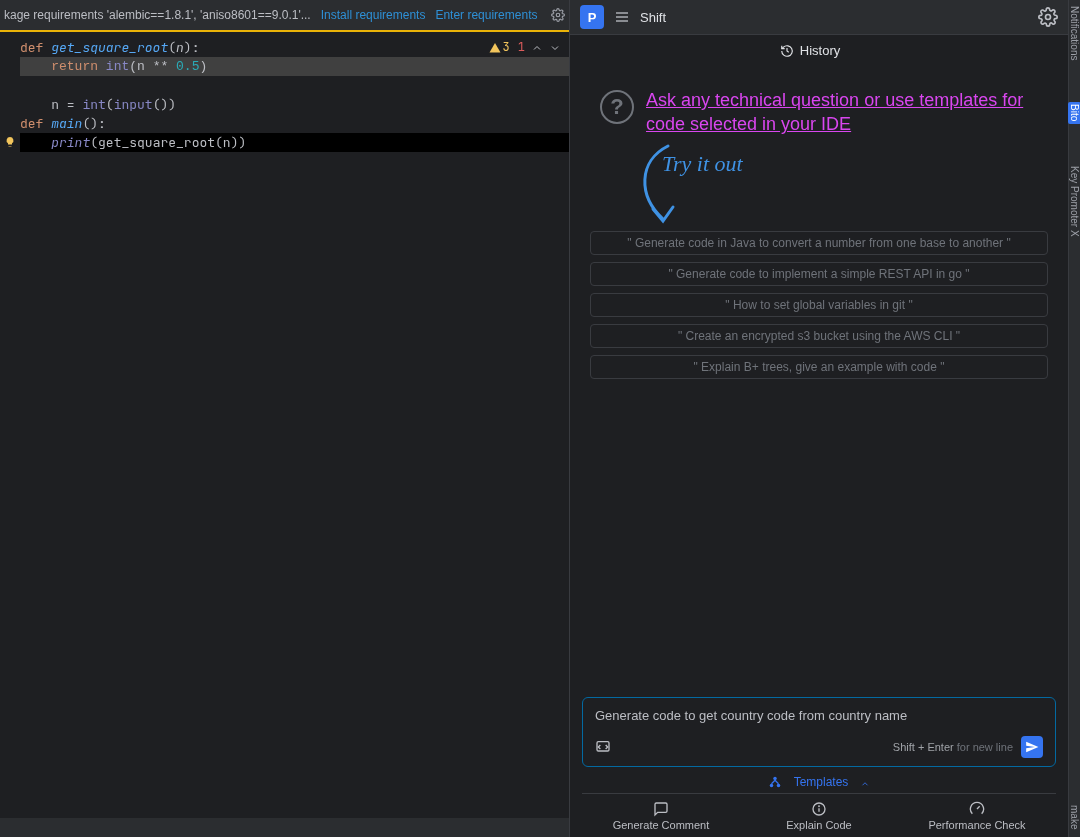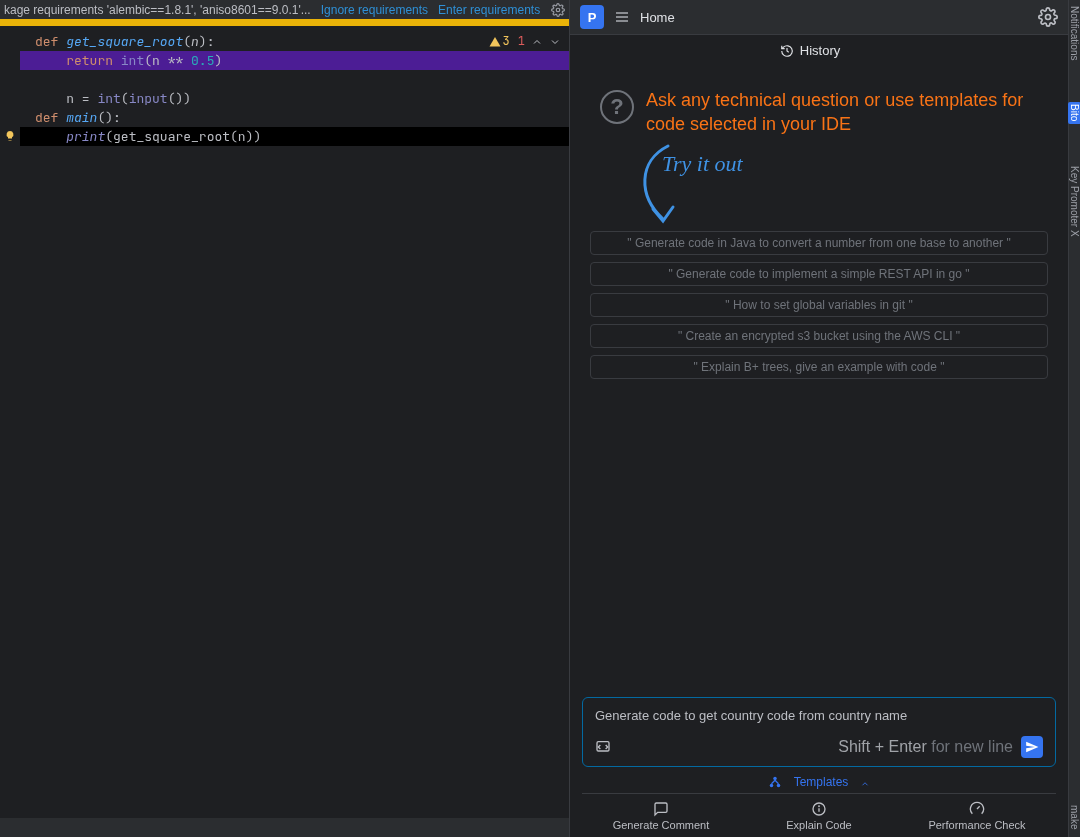--- a/index.html
+++ b/index.html
@@ -1,25 +1,25 @@
 <!DOCTYPE html>
 <html><head>
 <meta charset="utf-8">
 <style>
   * { box-sizing: border-box; margin: 0; padding: 0; }
   html, body { width: 1080px; height: 837px; overflow: hidden; font-family: -apple-system, "Segoe UI", Arial, sans-serif; background: #1e1f22; color: #bcbec4; }
   .app { display: flex; width: 100%; height: 100%; }
   .editor-pane { width: 570px; height: 100%; display: flex; flex-direction: column; background: #1e1f22; border-right: 1px solid #393b40; position: relative; }
-  .notif-bar { height: 26px; background: #2b2d30; display: flex; align-items: center; font-size: 12px; padding: 0 4px; gap: 10px; border-bottom: 7px solid #eab308; }
+  .notif-bar { height: 32px; background: #2b2d30; display: flex; align-items: center; font-size: 12px; padding: 0 4px; gap: 10px; border-bottom: 2px solid #eab308; }
   .notif-text { color: #bcbec4; white-space: nowrap; overflow: hidden; flex: 0 1 auto; }
   .link-blue { color: #2e90d6; cursor: pointer; }
   .gear-small { width: 14px; height: 14px; margin-left: auto; }
   .code-area { flex: 1; position: relative; font-family: "JetBrains Mono", Consolas, monospace; font-size: 13px; line-height: 19px; padding: 6px 0 0 20px; color: #bcbec4; }
   .code-line { white-space: pre; display: flex; align-items: center; height: 19px; }
-  .code-line .line-content { padding-left: 0; margin-left: 15px; }
+  .code-line .line-content { padding-left: 0; }
   .kw { color: #cf8e6d; }
   .fn { color: #56a8f5; font-style: italic; }
   .param { color: #bcbec4; font-style: italic; }
   .num { color: #2aacb8; }
   .builtin { color: #8888c6; }
   .code-status { position: absolute; top: 6px; right: 8px; display: flex; align-items: center; gap: 6px; font-size: 12px; }
   .warn-badge { color: #f2c55c; display: flex; align-items: center; gap: 2px; }
   .warn-badge svg { width: 12px; height: 12px; }
   .highlighter-badge { color: #db5c5c; display: flex; align-items: center; gap: 2px; }
   .chev { width: 12px; height: 12px; color: #bcbec4; }
@@ -28,32 +28,32 @@
   .ai-pane { flex: 1; display: flex; flex-direction: column; background: #1e1f22; position: relative; }
   .ai-header { height: 35px; background: #2b2d30; display: flex; align-items: center; padding: 0 10px; gap: 10px; border-bottom: 1px solid #393b40; }
   .p-badge { width: 24px; height: 24px; background: #3574f0; color: #fff; font-weight: bold; font-size: 13px; display: flex; align-items: center; justify-content: center; border-radius: 4px; }
   .hamburger { width: 16px; height: 16px; }
   .home-label { color: #dfe1e5; font-size: 13px; }
   .gear-right { margin-left: auto; width: 20px; height: 20px; color: #bcbec4; }
   .history-row { display: flex; justify-content: center; align-items: center; gap: 6px; padding: 8px 18px 0 0; color: #dfe1e5; font-size: 13px; }
   .history-row svg { width: 14px; height: 14px; }
   .intro { display: flex; align-items: flex-start; gap: 12px; padding: 30px 30px 0 30px; }
   .q-icon { width: 34px; height: 34px; border: 2px solid #6f737a; border-radius: 50%; display: flex; align-items: center; justify-content: center; color: #6f737a; font-size: 22px; font-weight: bold; flex-shrink: 0; margin-top: 2px; }
-  .intro-text { color: #f97316; font-size: 18px; line-height: 1.35; font-weight: 500; }
+  .intro-text { color: #d946ef; font-size: 18px; line-height: 1.35; font-weight: 500; text-decoration: underline; }
   .try-arrow { position: relative; height: 90px; margin: 4px 0 0 40px; }
   .try-text { position: absolute; left: 52px; top: 10px; font-family: "Comic Sans MS", cursive; color: #3f92e4; font-size: 22px; font-style: italic; }
   .arrow-svg { position: absolute; left: 18px; top: 0; width: 60px; height: 90px; }
   .suggestions { padding: 0 20px; display: flex; flex-direction: column; gap: 7px; }
   .sugg-btn { height: 24px; border: 1px solid #393b40; border-radius: 4px; background: transparent; color: #6f737a; font-size: 12px; display: flex; align-items: center; justify-content: center; cursor: pointer; }
   .input-zone { margin-top: auto; padding: 0 12px 0 12px; }
   .prompt-box { border: 1px solid #0369a1; border-radius: 6px; background: #1e1f22; padding: 10px 12px 8px 12px; }
   .prompt-text { color: #bcbec4; font-size: 13px; min-height: 18px; outline: none; }
   .prompt-footer { display: flex; align-items: center; margin-top: 10px; }
   .code-icon { width: 16px; height: 16px; color: #bcbec4; }
-  .hint { margin-left: auto; font-size: 16px; color: #a0a3a8; }
+  .hint { margin-left: auto; font-size: 11px; color: #a0a3a8; }
   .hint .dim { color: #6f737a; }
   .send-btn { width: 22px; height: 22px; background: #3574f0; border-radius: 4px; display: flex; align-items: center; justify-content: center; margin-left: 8px; cursor: pointer; }
   .send-btn svg { width: 14px; height: 14px; color: #fff; }
   .templates-row { text-align: center; padding: 8px 0 4px 0; font-size: 12px; color: #3574f0; display: flex; justify-content: center; align-items: flex-end; gap: 12px; cursor: pointer; }
   .templates-row svg { width: 14px; height: 14px; }
   .footer-actions { display: flex; border-top: 1px solid #393b40; height: 44px; background: #1e1f22; }
   .foot-btn { flex: 1; display: flex; flex-direction: column; align-items: center; justify-content: center; gap: 2px; font-size: 11px; color: #bcbec4; cursor: pointer; }
   .foot-btn svg { width: 16px; height: 16px; }
 
   .side-tabs { width: 12px; background: #2b2d30; border-left: 1px solid #393b40; display: flex; flex-direction: column; align-items: center; padding-top: 4px; gap: 40px; }
@@ -61,21 +61,21 @@
   .side-tab.blue { background: #3574f0; color: #fff; border-radius: 2px; padding: 2px 1px; }
 </style>
 </head>
 <body>
 
 <div class="app">
 
   <div class="editor-pane">
     <div class="notif-bar">
       <span class="notif-text">kage requirements 'alembic==1.8.1', 'aniso8601==9.0.1'...</span>
-      <span class="link-blue">Ignore requirements</span>
+      <span class="link-blue">Install requirements</span>
       <span class="link-blue">Enter requirements</span>
       <svg class="gear-small" viewBox="0 0 24 24" fill="none" stroke="#9da0a8" stroke-width="2">
           <circle cx="12" cy="12" r="3"></circle>
           <path d="M19.4 15a1.7 1.7 0 0 0 .3 1.8l.1.1a2 2 0 1 1-2.8 2.8l-.1-.1a1.7 1.7 0 0 0-1.8-.3 1.7 1.7 0 0 0-1 1.5V21a2 2 0 1 1-4 0v-.1a1.7 1.7 0 0 0-1-1.5 1.7 1.7 0 0 0-1.8.3l-.1.1a2 2 0 1 1-2.8-2.8l.1-.1a1.7 1.7 0 0 0 .3-1.8 1.7 1.7 0 0 0-1.5-1H3a2 2 0 1 1 0-4h.1a1.7 1.7 0 0 0 1.5-1 1.7 1.7 0 0 0-.3-1.8l-.1-.1a2 2 0 1 1 2.8-2.8l.1.1a1.7 1.7 0 0 0 1.8.3h0a1.7 1.7 0 0 0 1-1.5V3a2 2 0 1 1 4 0v.1a1.7 1.7 0 0 0 1 1.5h0a1.7 1.7 0 0 0 1.8-.3l.1-.1a2 2 0 1 1 2.8 2.8l-.1.1a1.7 1.7 0 0 0-.3 1.8v0a1.7 1.7 0 0 0 1.5 1H21a2 2 0 1 1 0 4h-.1a1.7 1.7 0 0 0-1.5 1z"></path>
         </svg>
     </div>
 
     <div class="code-area">
       <div class="code-status">
         <span class="warn-badge">
@@ -92,21 +92,21 @@
         </span>
         <svg class="chev" viewBox="0 0 24 24" fill="none" stroke="currentColor" stroke-width="2">
             <polyline points="18 15 12 9 6 15"></polyline>
           </svg>
         <svg class="chev" viewBox="0 0 24 24" fill="none" stroke="currentColor" stroke-width="2">
             <polyline points="6 9 12 15 18 9"></polyline>
           </svg>
       </div>
 
       <div class="code-line"><span class="line-content"><span class="kw">def </span><span class="fn">get_square_root</span><span>(</span><span class="param">n</span><span>):</span></span></div>
-      <div class="code-line" style="background:#4c1d95;"><span class="line-content"><span>    </span><span class="kw">return </span><span class="builtin">int</span><span>(</span><span>n </span><span>** </span><span class="num">0.5</span><span>)</span></span></div>
+      <div class="code-line" style="background:#404040;font-family:Liberation Mono, monospace;"><span class="line-content"><span>    </span><span class="kw">return </span><span class="builtin">int</span><span>(</span><span>n </span><span>** </span><span class="num">0.5</span><span>)</span></span></div>
       <div class="code-line"></div>
       <div class="code-line"><span class="line-content"><span>    </span><span>n </span><span>= </span><span class="builtin">int</span><span>(</span><span class="builtin">input</span><span>())</span></span></div>
       <div class="code-line"><span class="line-content"><span class="kw">def </span><span class="fn">main</span><span>():</span></span></div>
       <div class="code-line" style="position:relative; background:#000000;">
         <svg viewBox="0 0 24 24" fill="#f2c55c" style="position:absolute; left:-16px; top:3px; width:12px; height:12px;">
             <path d="M9 21h6v-1H9v1zm3-19a7 7 0 0 0-4 12.7V17h8v-2.3A7 7 0 0 0 12 2z"></path>
           </svg>
         <span class="line-content"><span>    </span><span class="builtin" style="font-style:italic;">print</span><span>(</span><span style="color:#bcbec4;">get_square_root</span><span>(</span><span>n</span><span>))</span></span>
       </div>
     </div>
@@ -114,21 +114,21 @@
   </div>
 
   <div class="ai-pane">
     <div class="ai-header">
       <div class="p-badge">P</div>
       <svg class="hamburger" viewBox="0 0 24 24" fill="none" stroke="#bcbec4" stroke-width="2">
           <line x1="3" y1="6" x2="21" y2="6"></line>
           <line x1="3" y1="12" x2="21" y2="12"></line>
           <line x1="3" y1="18" x2="21" y2="18"></line>
         </svg>
-      <span class="home-label">Home</span>
+      <span class="home-label">Shift</span>
       <svg class="gear-right" viewBox="0 0 24 24" fill="none" stroke="#bcbec4" stroke-width="2">
           <circle cx="12" cy="12" r="3"></circle>
           <path d="M19.4 15a1.7 1.7 0 0 0 .3 1.8l.1.1a2 2 0 1 1-2.8 2.8l-.1-.1a1.7 1.7 0 0 0-1.8-.3 1.7 1.7 0 0 0-1 1.5V21a2 2 0 1 1-4 0v-.1a1.7 1.7 0 0 0-1-1.5 1.7 1.7 0 0 0-1.8.3l-.1.1a2 2 0 1 1-2.8-2.8l.1-.1a1.7 1.7 0 0 0 .3-1.8 1.7 1.7 0 0 0-1.5-1H3a2 2 0 1 1 0-4h.1a1.7 1.7 0 0 0 1.5-1 1.7 1.7 0 0 0-.3-1.8l-.1-.1a2 2 0 1 1 2.8-2.8l.1.1a1.7 1.7 0 0 0 1.8.3h0a1.7 1.7 0 0 0 1-1.5V3a2 2 0 1 1 4 0v.1a1.7 1.7 0 0 0 1 1.5h0a1.7 1.7 0 0 0 1.8-.3l.1-.1a2 2 0 1 1 2.8 2.8l-.1.1a1.7 1.7 0 0 0-.3 1.8v0a1.7 1.7 0 0 0 1.5 1H21a2 2 0 1 1 0 4h-.1a1.7 1.7 0 0 0-1.5 1z"></path>
         </svg>
     </div>
 
     <div class="history-row">
       <svg viewBox="0 0 24 24" fill="none" stroke="#dfe1e5" stroke-width="2">
           <path d="M3 12a9 9 0 1 0 3-6.7L3 8"></path>
           <polyline points="3 3 3 8 8 8"></polyline>

